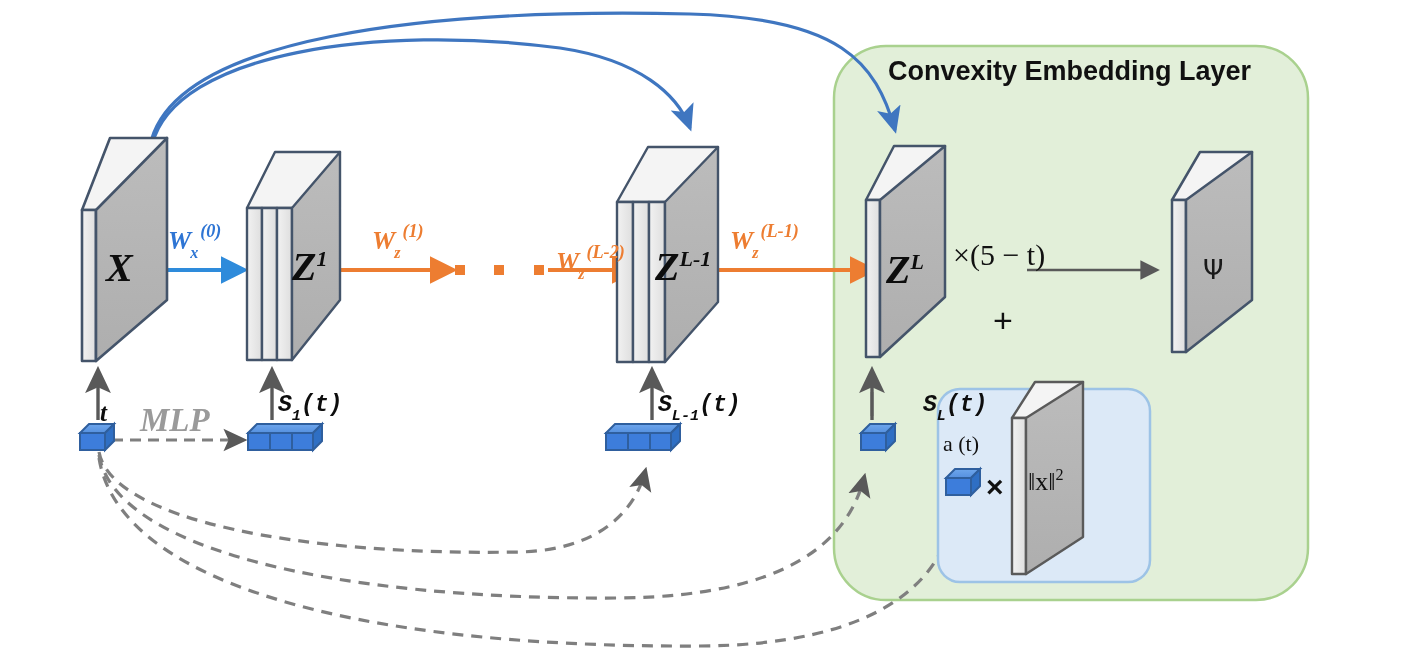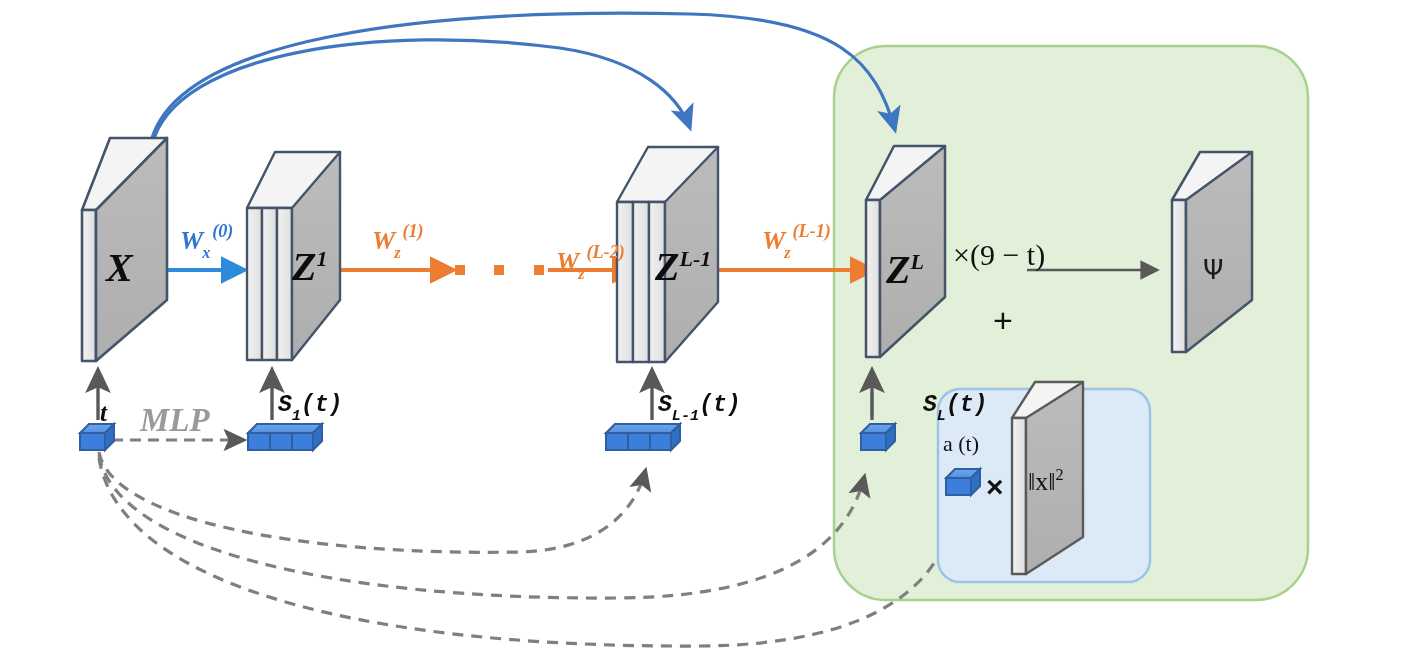--- a/index.html
+++ b/index.html
@@ -289,52 +289,53 @@
       <polygon points="946,478 955,469 980,469 971,478" fill="url(#cubeTop)" stroke="#2f5f9e" stroke-width="2"></polygon>
       <polygon points="971,478 980,469 980,486 971,495" fill="#2f6fc4" stroke="#2f5f9e" stroke-width="2"></polygon>
       <rect x="946" y="478" width="25" height="17" fill="#3d7ddb" stroke="#2f5f9e" stroke-width="2"></rect>
     </g>
 
     <g stroke="#595959" stroke-width="2.6">
       <line x1="872" y1="392" x2="872" y2="416"></line>
     </g>
   </svg>
 
+  <div class="lbl group-title" style="left:888px; top:58px;">Convexity Embedding Layer</div>
 
   <div class="lbl slab-name" style="left:106px; top:248px;">X</div>
 
   <div class="lbl slab-name" style="left:292px; top:247px;"><span>Z</span><sup>1</sup></div>
 
   <div class="lbl slab-name" style="left:655px; top:247px;"><span>Z</span><sup>L-1</sup></div>
 
   <div class="lbl slab-name" style="left:886px; top:250px;"><span>Z</span><sup>L</sup></div>
 
   <div class="lbl psi-label" style="left:1203px; top:257px;">Ψ</div>
 
   <div class="lbl norm-label" style="left:1028px; top:467px;"><span>‖x‖</span><sup>2</sup></div>
 
-  <div class="lbl w-label" style="left:180px; top:224px; color:#2e75d4;"><span>W</span><span class="sub">x</span><span class="sup">(0)</span></div>
+  <div class="lbl w-label" style="left:168px; top:224px; color:#2e75d4;"><span>W</span><span class="sub">x</span><span class="sup">(0)</span></div>
 
   <div class="lbl w-label" style="left:372px; top:224px; color:#ed7d31;"><span>W</span><span class="sub">z</span><span class="sup">(1)</span></div>
 
   <div class="lbl w-label" style="left:556px; top:224px; color:#ed7d31;margin-top:21px;"><span>W</span><span class="sub">z</span><span class="sup">(L-2)</span></div>
 
-  <div class="lbl w-label" style="left:730px; top:224px; color:#ed7d31;margin-left:32px;"><span>W</span><span class="sub">z</span><span class="sup">(L-1)</span></div>
+  <div class="lbl w-label" style="left:730px; top:224px; color:#ed7d31;"><span>W</span><span class="sub">z</span><span class="sup">(L-1)</span></div>
 
   <div class="lbl s-label" style="left:278px; top:394px;"><span>S</span><span class="sub">1</span><span>(t)</span></div>
 
   <div class="lbl s-label" style="left:658px; top:394px;"><span>S</span><span class="sub">L-1</span><span>(t)</span></div>
 
   <div class="lbl s-label" style="left:923px; top:394px;"><span>S</span><span class="sub">L</span><span>(t)</span></div>
 
   <div class="lbl t-label" style="left:100px; top:400px;">t</div>
 
   <div class="lbl mlp-label" style="left:140px; top:404px;">MLP</div>
 
-  <div class="lbl expr" style="left:953px; top:240px;">×(9 − t)</div>
+  <div class="lbl expr" style="left:953px; top:240px;">×(5 − t)</div>
 
   <div class="lbl plus-sign" style="left:993px; top:303px;">+</div>
 
   <div class="lbl at-label" style="left:943px; top:433px;">a (t)</div>
 
   <div class="lbl times-sign" style="left:986px; top:472px;">×</div>
 
 </div>
 
 </body></html>

